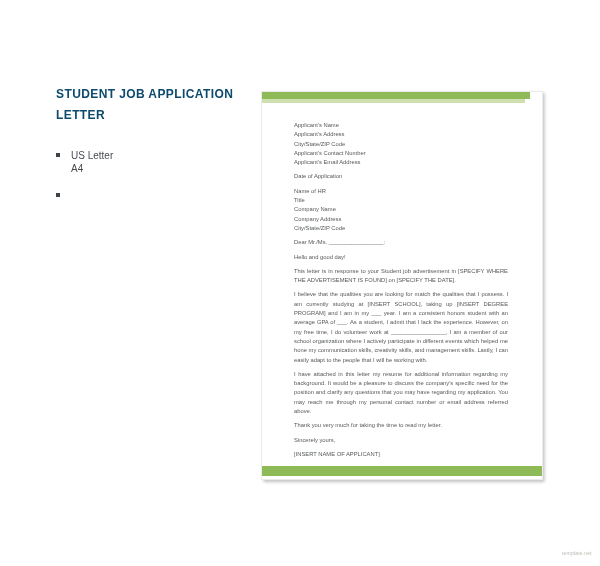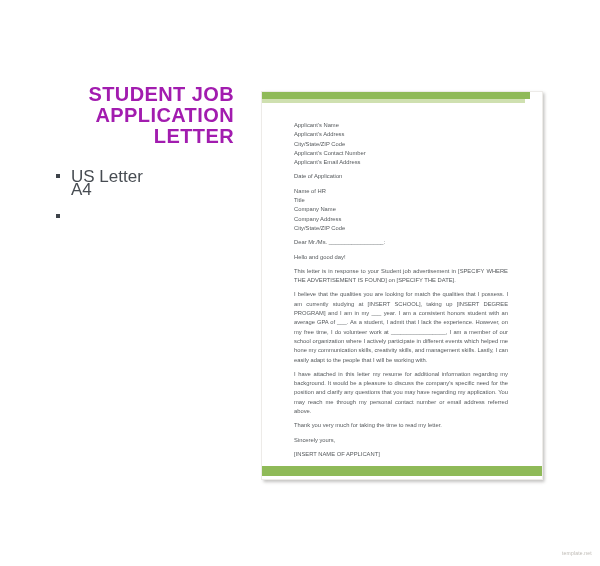--- a/index.html
+++ b/index.html
@@ -13,31 +13,31 @@
     background:#ffffff;
     font-family:"Liberation Sans",sans-serif;
     overflow:hidden;
   }
 
   
   .left-panel{
     position:absolute;left:56px;top:84px;width:178px;
   }
   .page-title{
-    font-size:20px;font-weight:700;color:#a21caf;
-    line-height:21px;letter-spacing:0.4px;text-align:right;
+    font-size:12px;font-weight:700;color:#0c4a6e;
+    line-height:21px;letter-spacing:0.4px;
   }
   .feature-list{
     list-style:none;margin-top:23px;
   }
   .feature-item{
     position:relative;
     padding-left:15px;
     margin-bottom:13px;
-    font-size:17px;line-height:13.4px;color:#474c52;
+    font-size:10px;line-height:13.4px;color:#474c52;
   }
   .bullet-square{
     position:absolute;left:0;top:4px;
     width:4px;height:4px;background:#3d434a;
   }
   .feature-text{white-space:pre-line;}
 
   
   .paper{
     position:absolute;left:261px;top:91px;

